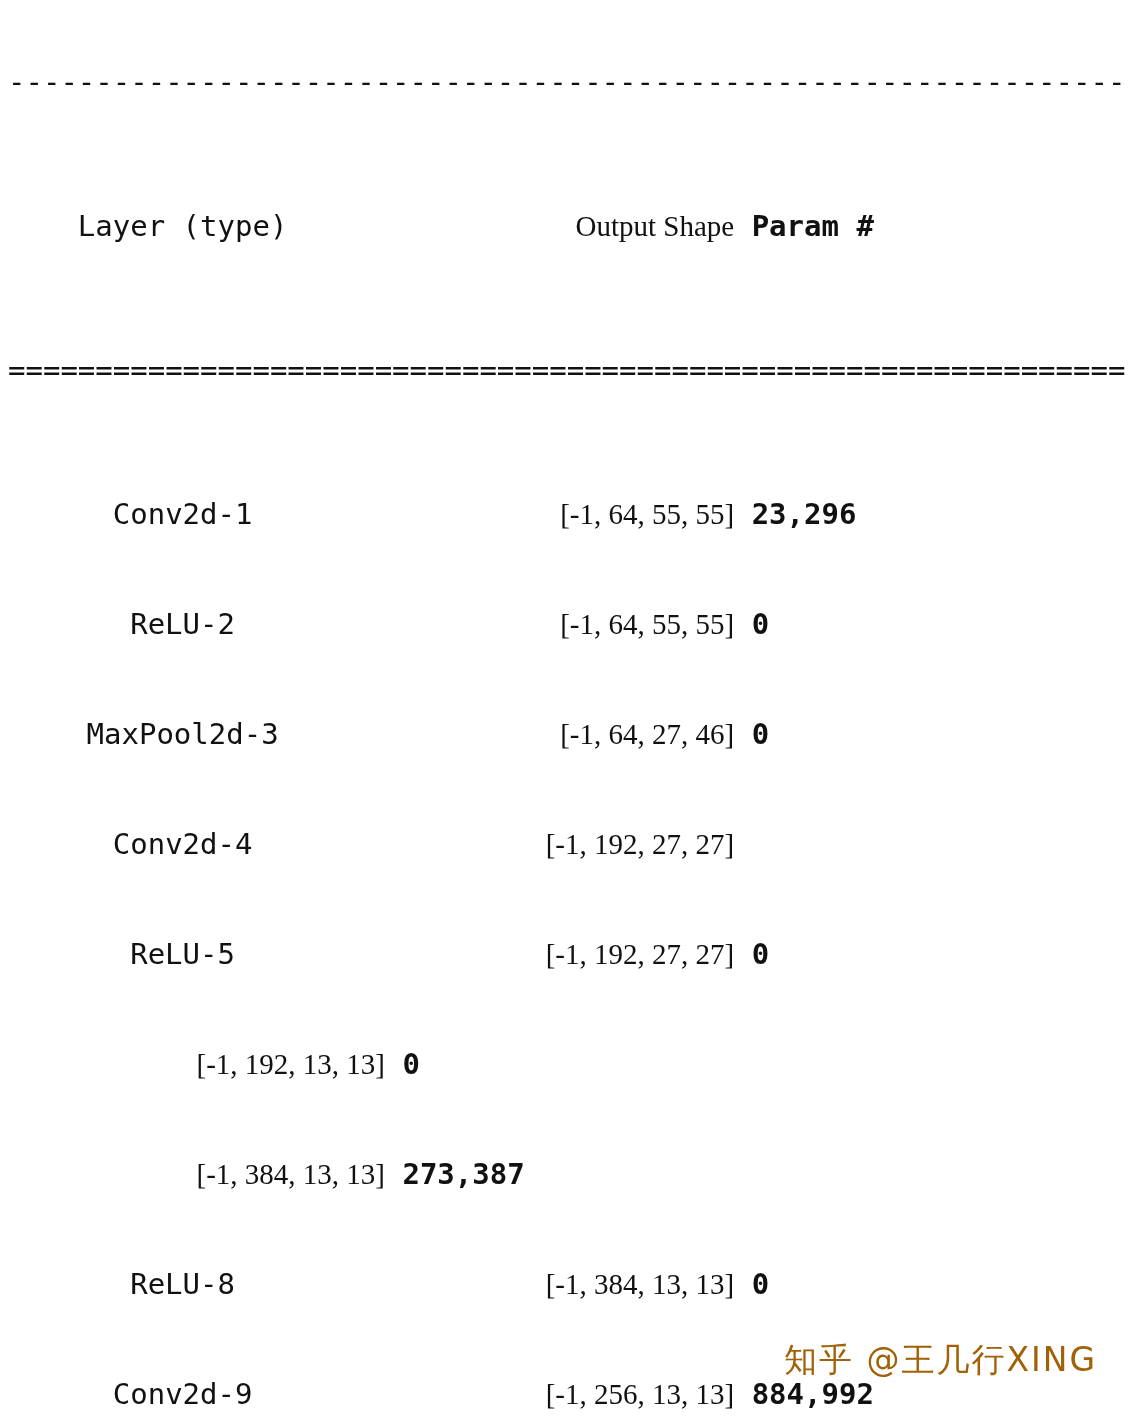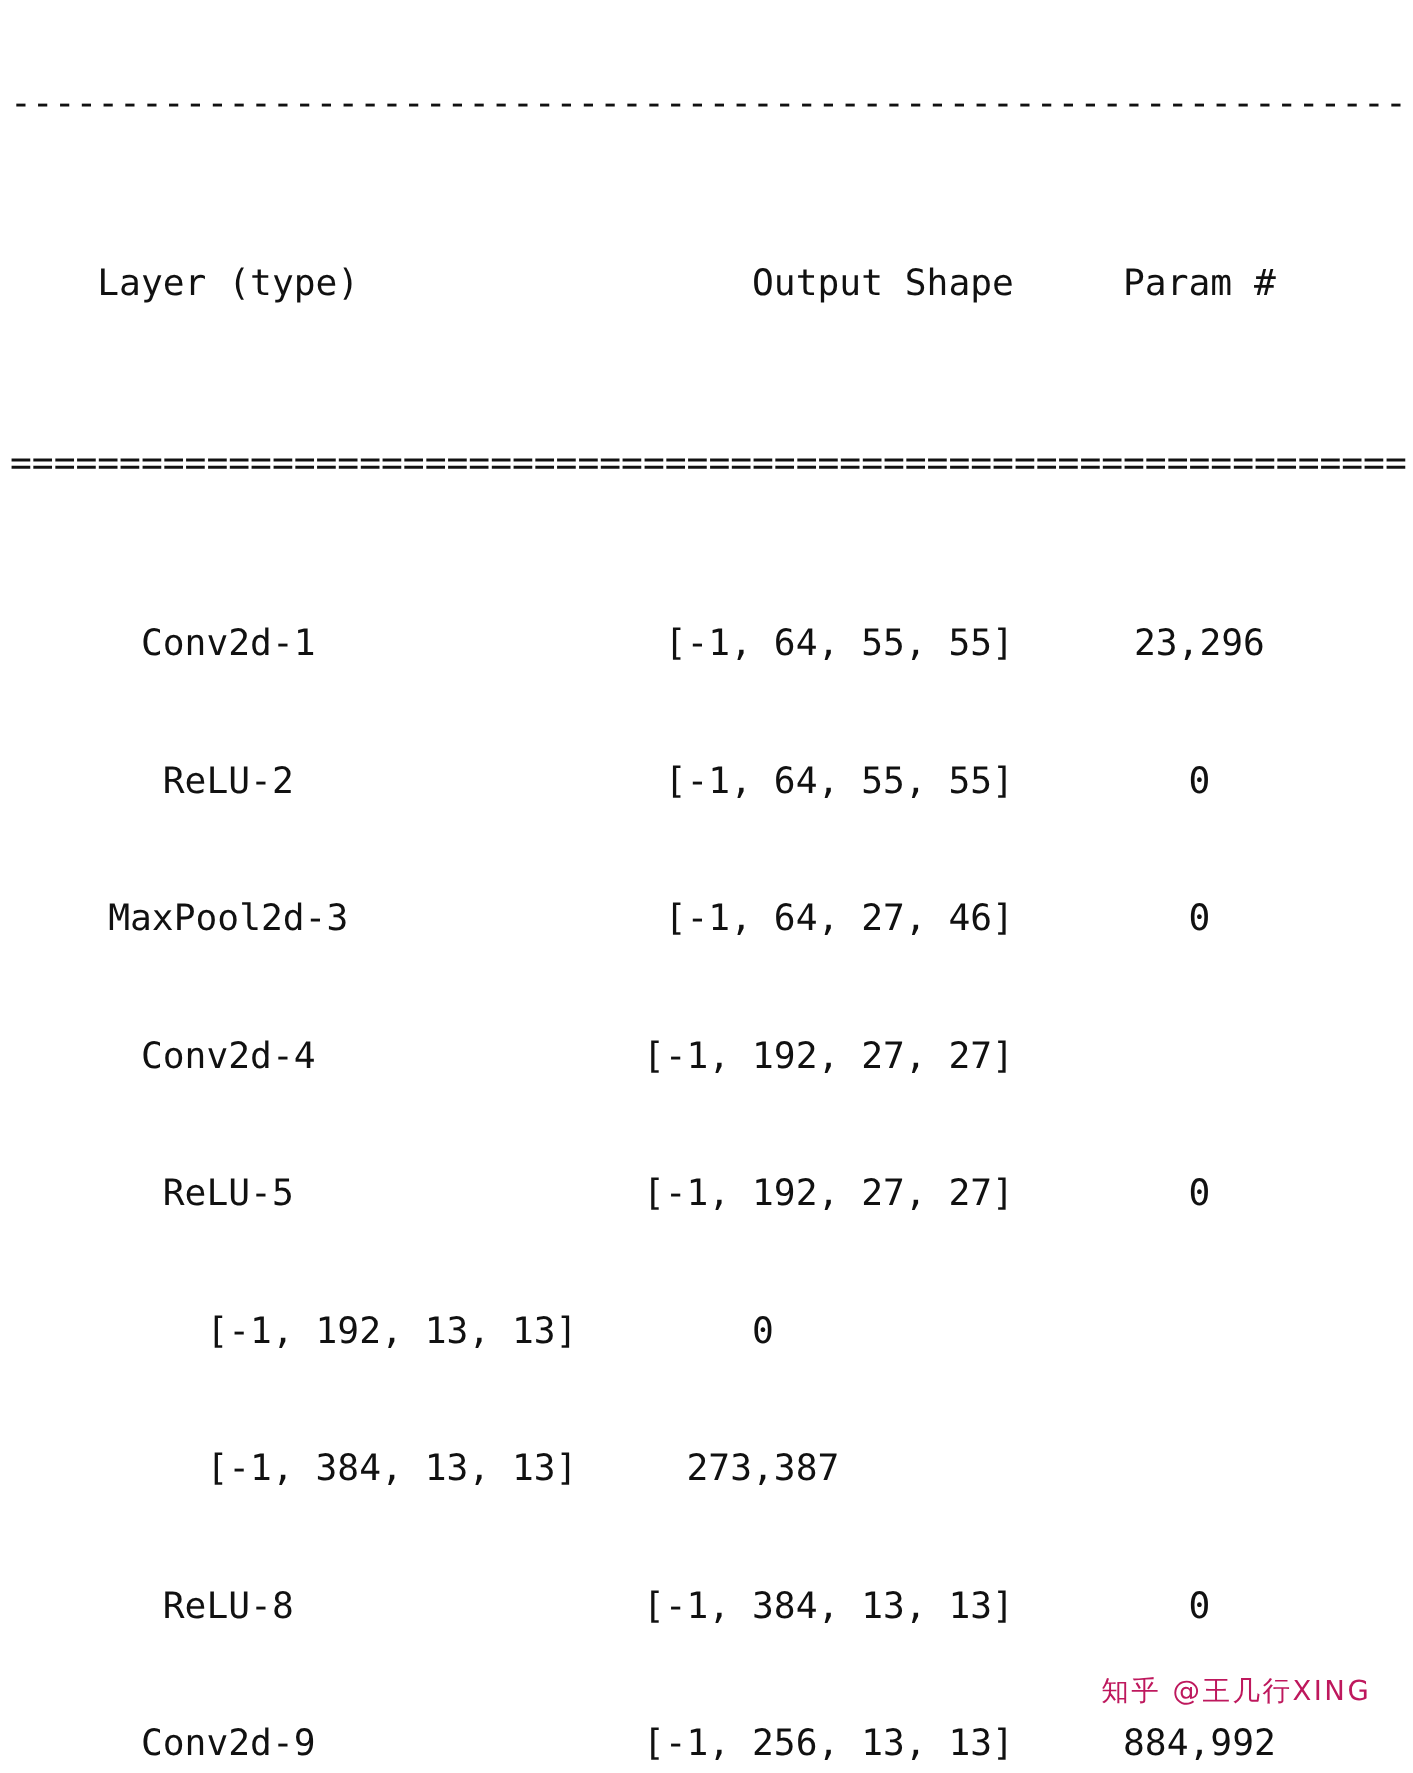--- a/index.html
+++ b/index.html
@@ -26,29 +26,29 @@
     height: 42px;
     line-height: 42px;
     display: flex;
     align-items: center;
     white-space: pre;
   }
   .sep {
     display: block;
   }
   .c1 { display: inline-block; width: 20ch; text-align: center; }
-  .c2 { display: inline-block; width: 25ch; text-align: right; margin-left: 1ch; }
-  .c3 { display: inline-block; width: 15ch; text-align: center; margin-left: 1ch; }
+  .c2 { display: inline-block; width: 25ch; text-align: right; margin-left: 1ch; font-family: Liberation Serif, serif; }
+  .c3 { display: inline-block; width: 15ch; text-align: left; margin-left: 1ch; font-weight: bold; }
   .watermark {
     position: absolute;
     top: 1338px;
     right: 33px;
     font-family: "DejaVu Sans", "Liberation Sans", sans-serif;
-    font-size: 22px;
-    color: #be185d;
+    font-size: 33px;
+    color: #a16207;
     letter-spacing: 2px;
     white-space: nowrap;
   }
 </style>
 </head>
 <body>
 
 <div class="console">
   <div class="line sep">----------------------------------------------------------------</div>
 

